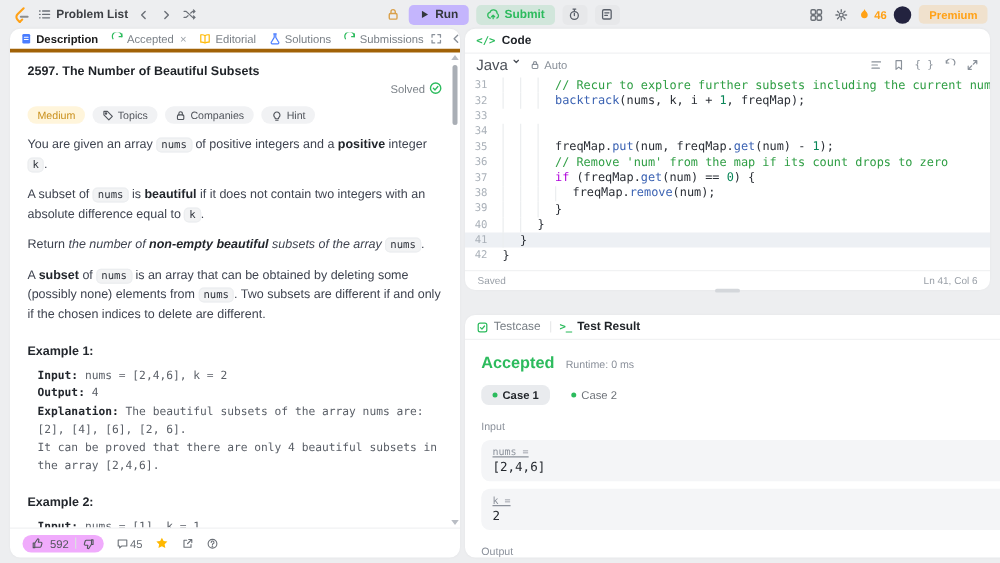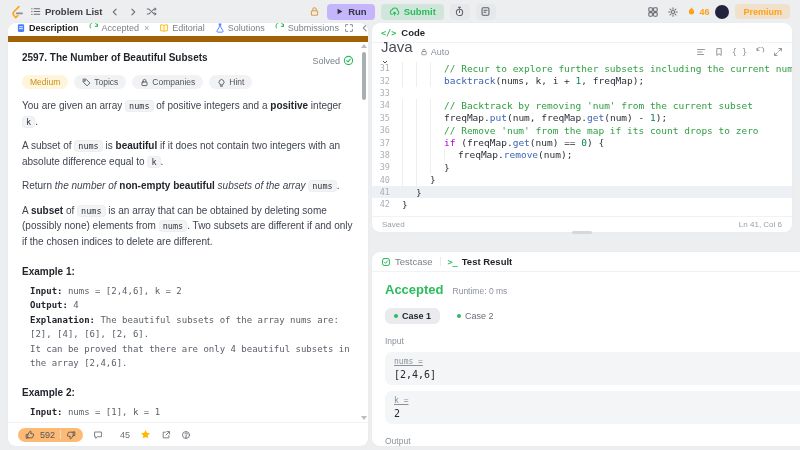--- a/index.html
+++ b/index.html
@@ -19,64 +19,64 @@
   .avatar { width:14px; height:14px; border-radius:50%; background:#23233f; display:inline-block; }
   .premium-btn { background:rgba(255,161,22,.16); color:#ffa116; border:none; border-radius:4px; height:15px; padding:0 8px; font-size:9px; font-weight:600; cursor:pointer; font-family:inherit; }
 
   
   .panel { position:absolute; background:#fff; border-radius:8px; box-shadow:0 0 2px rgba(0,0,0,.04); overflow:hidden; }
   .left-panel  { left:8px;  top:23px; width:360px; bottom:4px; }
   .code-panel  { left:372px; top:23px; width:420px; height:209px; }
   .console-panel { left:372px; top:252px; width:492px; bottom:4px; }
 
   
-  .tabbar { height:19px; display:flex; align-items:flex-start; padding:0 8px; border-bottom:6px solid #a16207; gap:5px; }
+  .tabbar { height:19px; display:flex; align-items:center; padding:0 8px; border-bottom:3px solid #a16207; gap:5px; }
   .tab { display:flex; align-items:center; gap:3px; font-size:9px; color:#7a8087; cursor:pointer; white-space:nowrap; }
   .tab.active { color:#1a1a1a; font-weight:700; }
   .tab-close { font-size:9px; color:#9aa0a7; margin-left:2px; line-height:1; }
   .tab-sep { width:1px; height:9px; background:#e9eaeb; }
   .tab-actions { margin-left:auto; display:flex; align-items:center; gap:6px; color:#8a919a; }
 
   
   .desc-scroll { position:absolute; top:19px; bottom:24px; left:0; right:6px; padding:10px 8px 0 14px; overflow:hidden; }
   .title-row { display:flex; align-items:flex-start; justify-content:space-between; }
   .prob-title { font-size:10px; font-weight:700; color:#1f2328; }
-  .solved { display:flex; align-items:center; gap:3px; font-size:9px; color:#7a8087; margin-top:3px; white-space:nowrap; }
+  .solved { display:flex; align-items:center; gap:3px; font-size:9px; color:#7a8087; margin-top:13px; white-space:nowrap; }
   .badge-row { display:flex; align-items:center; gap:6px; margin-top:9px; }
   .pill { display:flex; align-items:center; gap:3px; background:#f1f2f4; border-radius:999px; padding:2px 8px; font-size:8.5px; color:#51555c; cursor:pointer; }
   .pill.medium { background:rgba(255,184,0,.14); color:#c98f1b; font-weight:500; }
   .desc-body p { font-size:10px; line-height:1.55; color:#3f4450; margin-top:9px; }
   .chip { font-family:"DejaVu Sans Mono", monospace; font-size:8.5px; background:rgba(0,10,32,.05); border:1px solid #eceef0; border-radius:4px; padding:0 3px; color:#30343c; white-space:nowrap; }
   .seg-b { font-weight:700; color:#22262c; }
   .seg-i { font-style:italic; }
-  .seg-bi { font-weight:700; color:#22262c; }
+  .seg-bi { font-style:italic; font-weight:700; color:#22262c; }
   .example-title { font-size:10px; font-weight:700; color:#22262c; margin-top:17px; }
   .ex-pre { margin-top:7px; padding-left:8px; font-family:"DejaVu Sans Mono", monospace; font-size:9px; line-height:1.6; color:#5b6068; }
   .ex-line strong { color:#22262c; font-weight:700; }
   .desc-footer { position:absolute; bottom:0; left:0; right:0; height:24px; border-top:1px solid #f1f2f3; display:flex; align-items:center; gap:10px; padding:0 10px; color:#6b7077; }
-  .vote-pill { display:flex; align-items:center; gap:5px; background:#fdba74; border-radius:999px; padding:2px 7px; font-size:9px; color:#51555c; cursor:pointer; }
+  .vote-pill { display:flex; align-items:center; gap:5px; background:#f0abfc; border-radius:999px; padding:2px 7px; font-size:9px; color:#51555c; cursor:pointer; }
   .vote-sep { width:1px; height:9px; background:#dcdee1; }
-  .stat-item { display:flex; align-items:flex-end; gap:17px; font-size:9px; color:#6b7077; cursor:pointer; }
+  .stat-item { display:flex; align-items:flex-end; gap:1px; font-size:9px; color:#6b7077; cursor:pointer; }
 
   
   .vscroll { position:absolute; right:1px; width:6px; display:flex; flex-direction:column; align-items:center; }
   .desc-vscroll { top:21px; bottom:26px; }
   .console-vscroll { top:21px; bottom:4px; }
   .tri-up { width:0; height:0; border-left:3px solid transparent; border-right:3px solid transparent; border-bottom:4px solid #b9bdc4; }
   .tri-down { width:0; height:0; border-left:3px solid transparent; border-right:3px solid transparent; border-top:4px solid #b9bdc4; margin-top:auto; }
   .thumb { width:4px; border-radius:2px; background:#a9aeb5; margin-top:4px; }
   .desc-thumb { height:48px; }
   .console-thumb { height:62px; }
 
   
   .code-head { height:20px; display:flex; align-items:center; gap:5px; padding:0 9px; border-bottom:1px solid #f1f2f3; }
   .code-tag { font-family:"DejaVu Sans Mono", monospace; font-size:8.5px; font-weight:700; color:#2cbb5d; }
   .code-head-label { font-size:9.5px; font-weight:700; color:#1f2328; }
   .code-toolbar { height:17px; display:flex; align-items:center; gap:7px; padding:0 9px; }
-  .lang-select { display:flex; align-items:flex-start; gap:3px; font-size:15px; color:#4a4f57; cursor:pointer;flex-direction:column; }
+  .lang-select { display:flex; align-items:flex-start; gap:3px; font-size:12px; color:#4a4f57; cursor:pointer; }
   .auto-item { display:flex; align-items:center; gap:3px; font-size:9px; color:#8a919a; cursor:pointer; }
   .toolbar-right { margin-left:auto; display:flex; align-items:center; gap:8px; color:#8a919a; }
   .braces-glyph { font-family:"DejaVu Sans Mono", monospace; font-size:8.5px; color:#8a919a; }
   .code-area { position:absolute; top:38px; left:0; right:0; bottom:16px; overflow:hidden; font-family:"DejaVu Sans Mono", monospace; font-size:9.5px; padding-top:1px; }
   .code-line { display:flex; height:12.4px; align-items:center; }
   .code-line.active { background:#edf0f4; }
   .gutter { width:30px; flex:none; text-align:right; padding-right:12px; font-size:8.5px; color:#aab1b9; }
   .line-body { display:flex; align-items:center; height:100%; white-space:pre; }
   .guide { width:14px; height:12.4px; border-left:1px solid #eceef0; flex:none; }
   .tk-com { color:#2f9e44; }
@@ -412,21 +412,21 @@
       <div class="code-line">
         <span class="gutter">32</span>
         <span class="line-body"><span class="guide"></span><span class="guide"></span><span class="guide"></span><span class="tk-fn">backtrack</span><span class="tk-pl">(nums, k, i + </span><span class="tk-num">1</span><span class="tk-pl">, freqMap);</span></span>
       </div>
       <div class="code-line">
         <span class="gutter">33</span>
         <span class="line-body"></span>
       </div>
       <div class="code-line">
         <span class="gutter">34</span>
-        <span class="line-body"><span class="guide"></span><span class="guide"></span><span class="guide"></span><span class="tk-com">// Backtrack by removing 'num' from the current subset</span></span>
+        <span class="line-body"><span class="guide"></span><span class="guide"></span><span class="guide"></span></span>
       </div>
       <div class="code-line">
         <span class="gutter">35</span>
         <span class="line-body"><span class="guide"></span><span class="guide"></span><span class="guide"></span><span class="tk-pl">freqMap.</span><span class="tk-fn">put</span><span class="tk-pl">(num, freqMap.</span><span class="tk-fn">get</span><span class="tk-pl">(num) - </span><span class="tk-num">1</span><span class="tk-pl">);</span></span>
       </div>
       <div class="code-line">
         <span class="gutter">36</span>
         <span class="line-body"><span class="guide"></span><span class="guide"></span><span class="guide"></span><span class="tk-com">// Remove 'num' from the map if its count drops to zero</span></span>
       </div>
       <div class="code-line">

